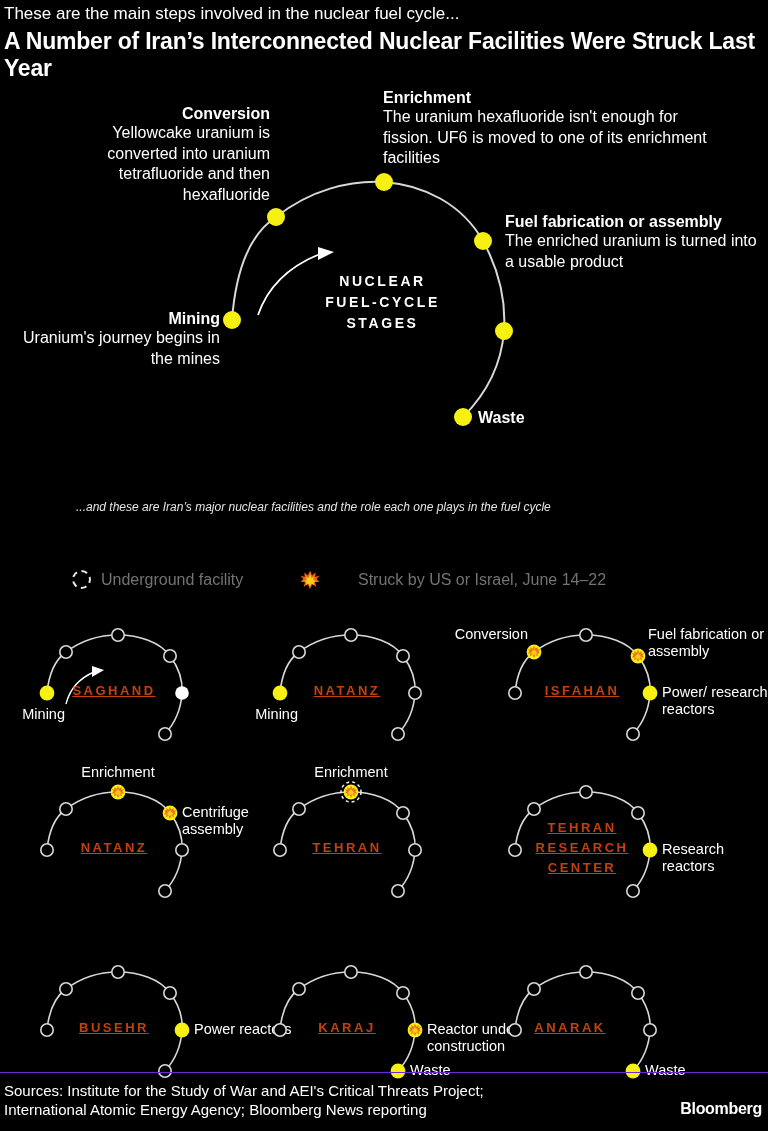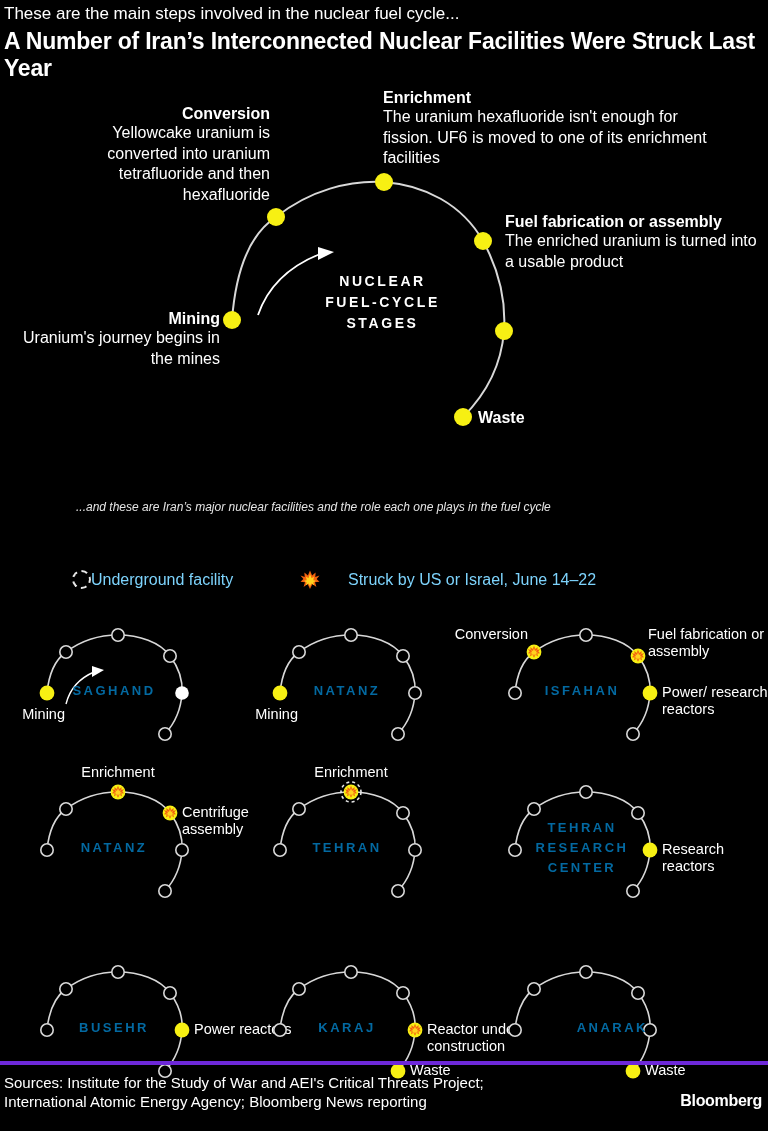--- a/index.html
+++ b/index.html
@@ -59,52 +59,53 @@
     left: 76px; top: 495px; width: 600px;
     font-size: 12px;
     line-height: 24px;
     color: #e5e5e5;
     font-style: italic;
   }
 
   
   #legend { position: absolute; left: 72px; top: 568px; height: 32px; }
   .leg-item { position: absolute; display: flex; align-items: center; }
-  .leg-text { font-size: 16px; color: #7dd3fc; white-space: nowrap; }
+  .leg-text { font-size: 16px; color: #737373; margin-left: 10px; white-space: nowrap; }
   .dashed-ring {
     width: 19px; height: 19px;
     border: 2px dashed #e8e8e8;
     border-radius: 50%;
     box-sizing: border-box;
   }
 
   
   #facilities { position: absolute; left: 0; top: 608px; width: 768px; height: 470px; }
   .facility { position: absolute; }
   .fac-name {
     position: absolute;
     font-size: 13px;
     font-weight: bold;
     letter-spacing: 2.5px;
     line-height: 20px;
-    color: #0369a1;
+    color: #c2410c;
     text-align: center;
     white-space: nowrap;
+    text-decoration: underline;
   }
   .fac-annot {
     position: absolute;
     font-size: 14.5px;
     line-height: 17px;
     color: #ffffff;
   }
 
   
   #footer {
-    position: absolute; left: 0; bottom: 14px; width: 768px; height: 52px;
-    border-top: 4px solid #6d28d9;
+    position: absolute; left: 0; bottom: 6px; width: 768px; height: 52px;
+    border-top: 1px solid #6d28d9;
   }
   #sources {
     position: absolute; left: 4px; top: 8px;
     font-size: 15px; line-height: 19px; color: #ffffff;
   }
   #brand {
     position: absolute; right: 6px; top: 27px;
     font-size: 16px; font-weight: bold; color: #ffffff;
     letter-spacing: -0.3px;
   }
@@ -338,21 +339,21 @@
     <div class="facility" style="left: 468px; top: 337px; width: 250px; height: 160px;">
       <svg width="250" height="160" style="position: absolute; left: 0px; top: 0px;">
         <path d="M 47 85 C 49 64 55 52 66 44 C 82 32 100 27 118 27 C 139 27 160 34 170 48 C 179 60 183 72 182 85 C 181 102 175 115 165 126" fill="none" stroke="#d8d8d8" stroke-width="1.6"></path>
         <circle cx="47" cy="85" r="6.2" fill="#000000" stroke="#d8d8d8" stroke-width="1.6"></circle>
         <circle cx="66" cy="44" r="6.2" fill="#000000" stroke="#d8d8d8" stroke-width="1.6"></circle>
         <circle cx="118" cy="27" r="6.2" fill="#000000" stroke="#d8d8d8" stroke-width="1.6"></circle>
         <circle cx="170" cy="48" r="6.2" fill="#000000" stroke="#d8d8d8" stroke-width="1.6"></circle>
         <circle cx="182" cy="85" r="6.2" fill="#000000" stroke="#d8d8d8" stroke-width="1.6"></circle>
         <circle cx="165" cy="126" r="7.4" fill="#f7f013"></circle>
       </svg>
-      <div class="fac-name" style="left: 68px; width: 112px; top: 73px; text-align: right;">
+      <div class="fac-name" style="left: 46px; width: 112px; top: 73px;">
         <div>ANARAK</div>
       </div>
       <div class="fac-annot" style="left: 177px; top: 117px; width: 110px; text-align: left;">Waste</div>
     </div>
   </div>
 
 <div id="footer">
   <div id="sources">
     <div>Sources: Institute for the Study of War and AEI's Critical Threats Project;</div>
     <div>International Atomic Energy Agency; Bloomberg News reporting</div>

